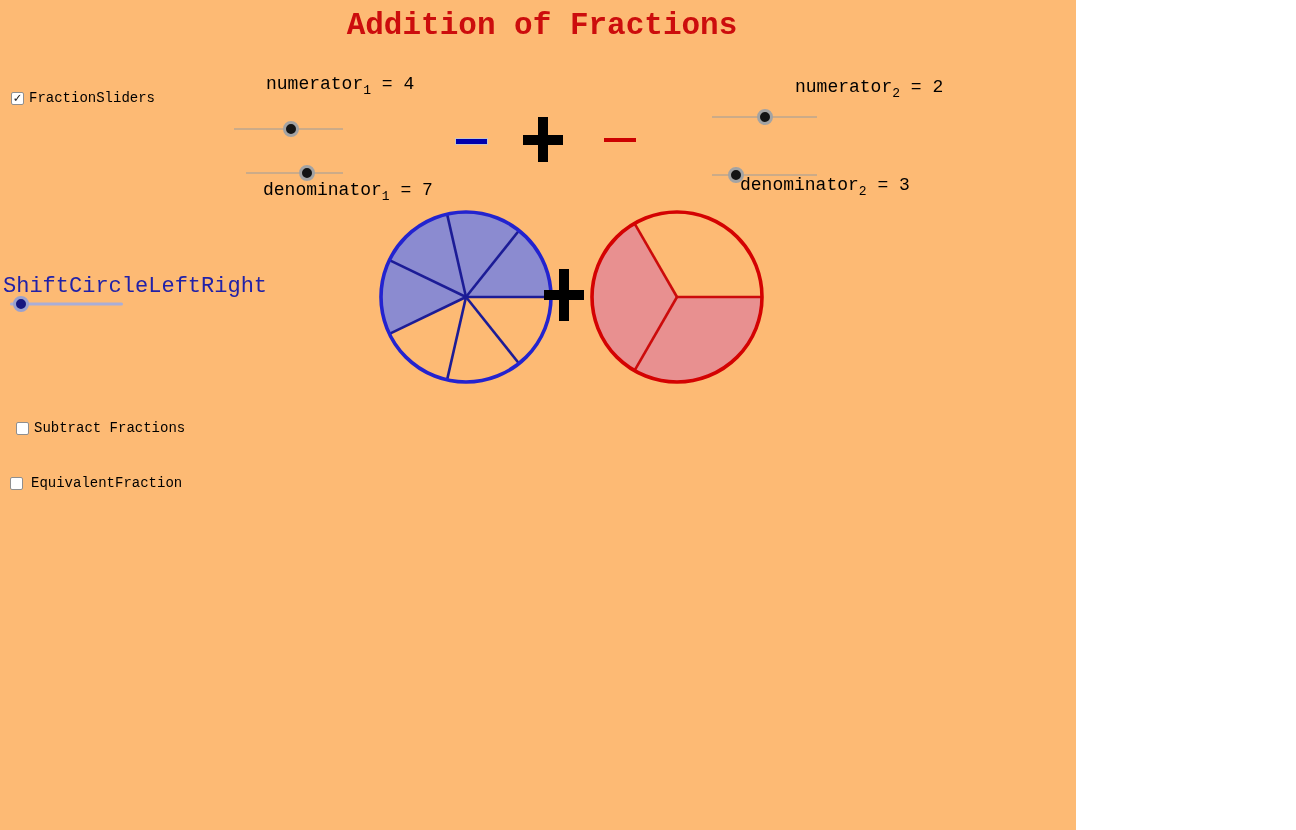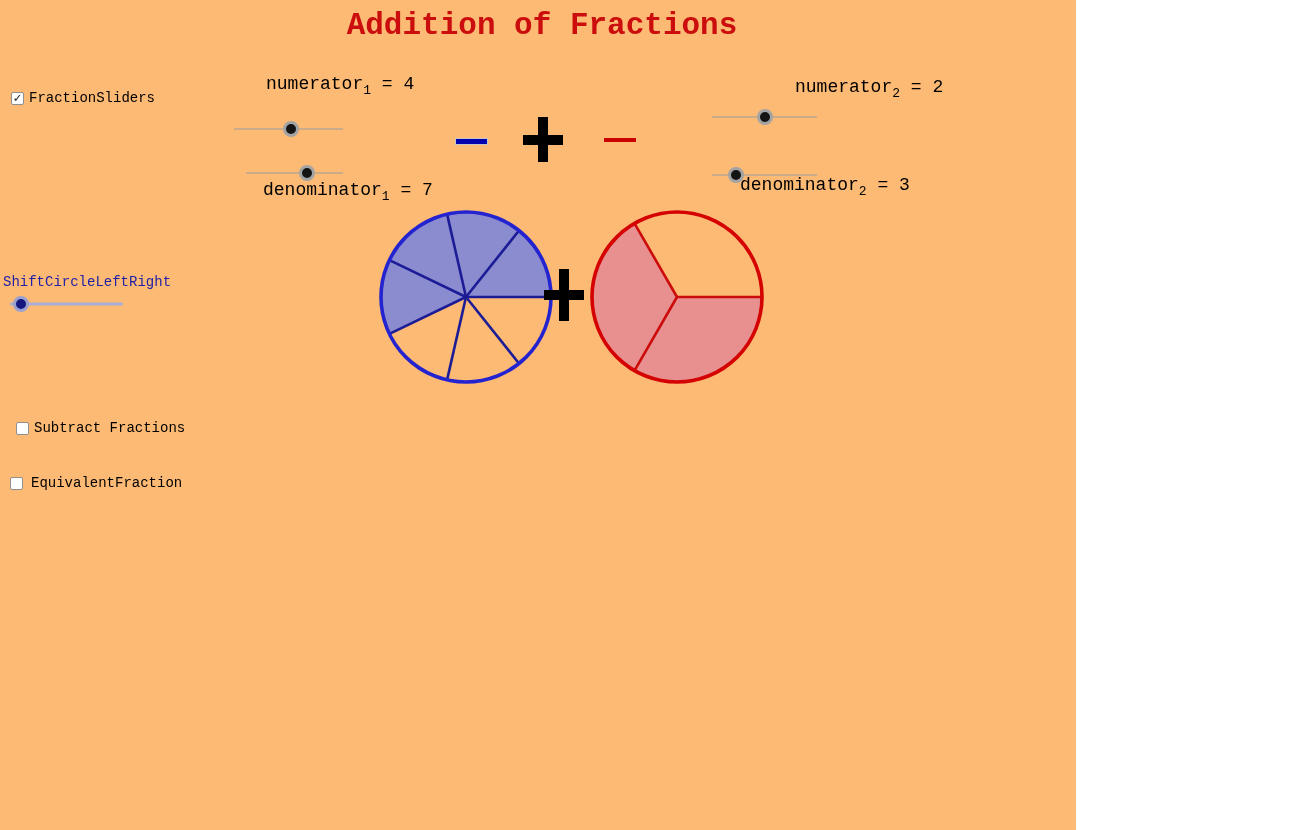--- a/index.html
+++ b/index.html
@@ -15,21 +15,21 @@
   .cb-row{position:absolute;display:flex;align-items:center;gap:5px;cursor:pointer;height:18px;}
   .cbox{
     width:13px;height:13px;box-sizing:border-box;border:1px solid #8f8f8f;border-radius:2px;
     background:#fff;display:flex;align-items:center;justify-content:center;
     font-size:13px;line-height:1;color:#1a1a1a;flex:0 0 auto;
   }
   .cb-label{font-size:14px;white-space:nowrap;}
   
   .val-label{position:absolute;font-size:18px;white-space:nowrap;}
   .val-label sub{font-size:13px;}
-  .shift-label{position:absolute;font-size:14px;color:#2121a8;white-space:nowrap;}
+  .shift-label{position:absolute;font-size:22px;color:#2121a8;white-space:nowrap;}
   
   .slider{position:absolute;height:17px;}
   .slider .rail{position:absolute;left:0;right:0;top:50%;height:1px;background:#9b9b9b;transform:translateY(-50%);}
   .slider.blue-slider .rail{height:3px;background:#a9aed8;border-radius:2px;}
   .knob{
     position:absolute;top:50%;transform:translate(-50%,-50%);
     width:16px;height:16px;border-radius:50%;box-sizing:border-box;
     background:#141414;border:3px solid #a3a3a3;cursor:pointer;
   }
   .blue-slider .knob{background:#16167f;border-color:#9aa1cf;}

